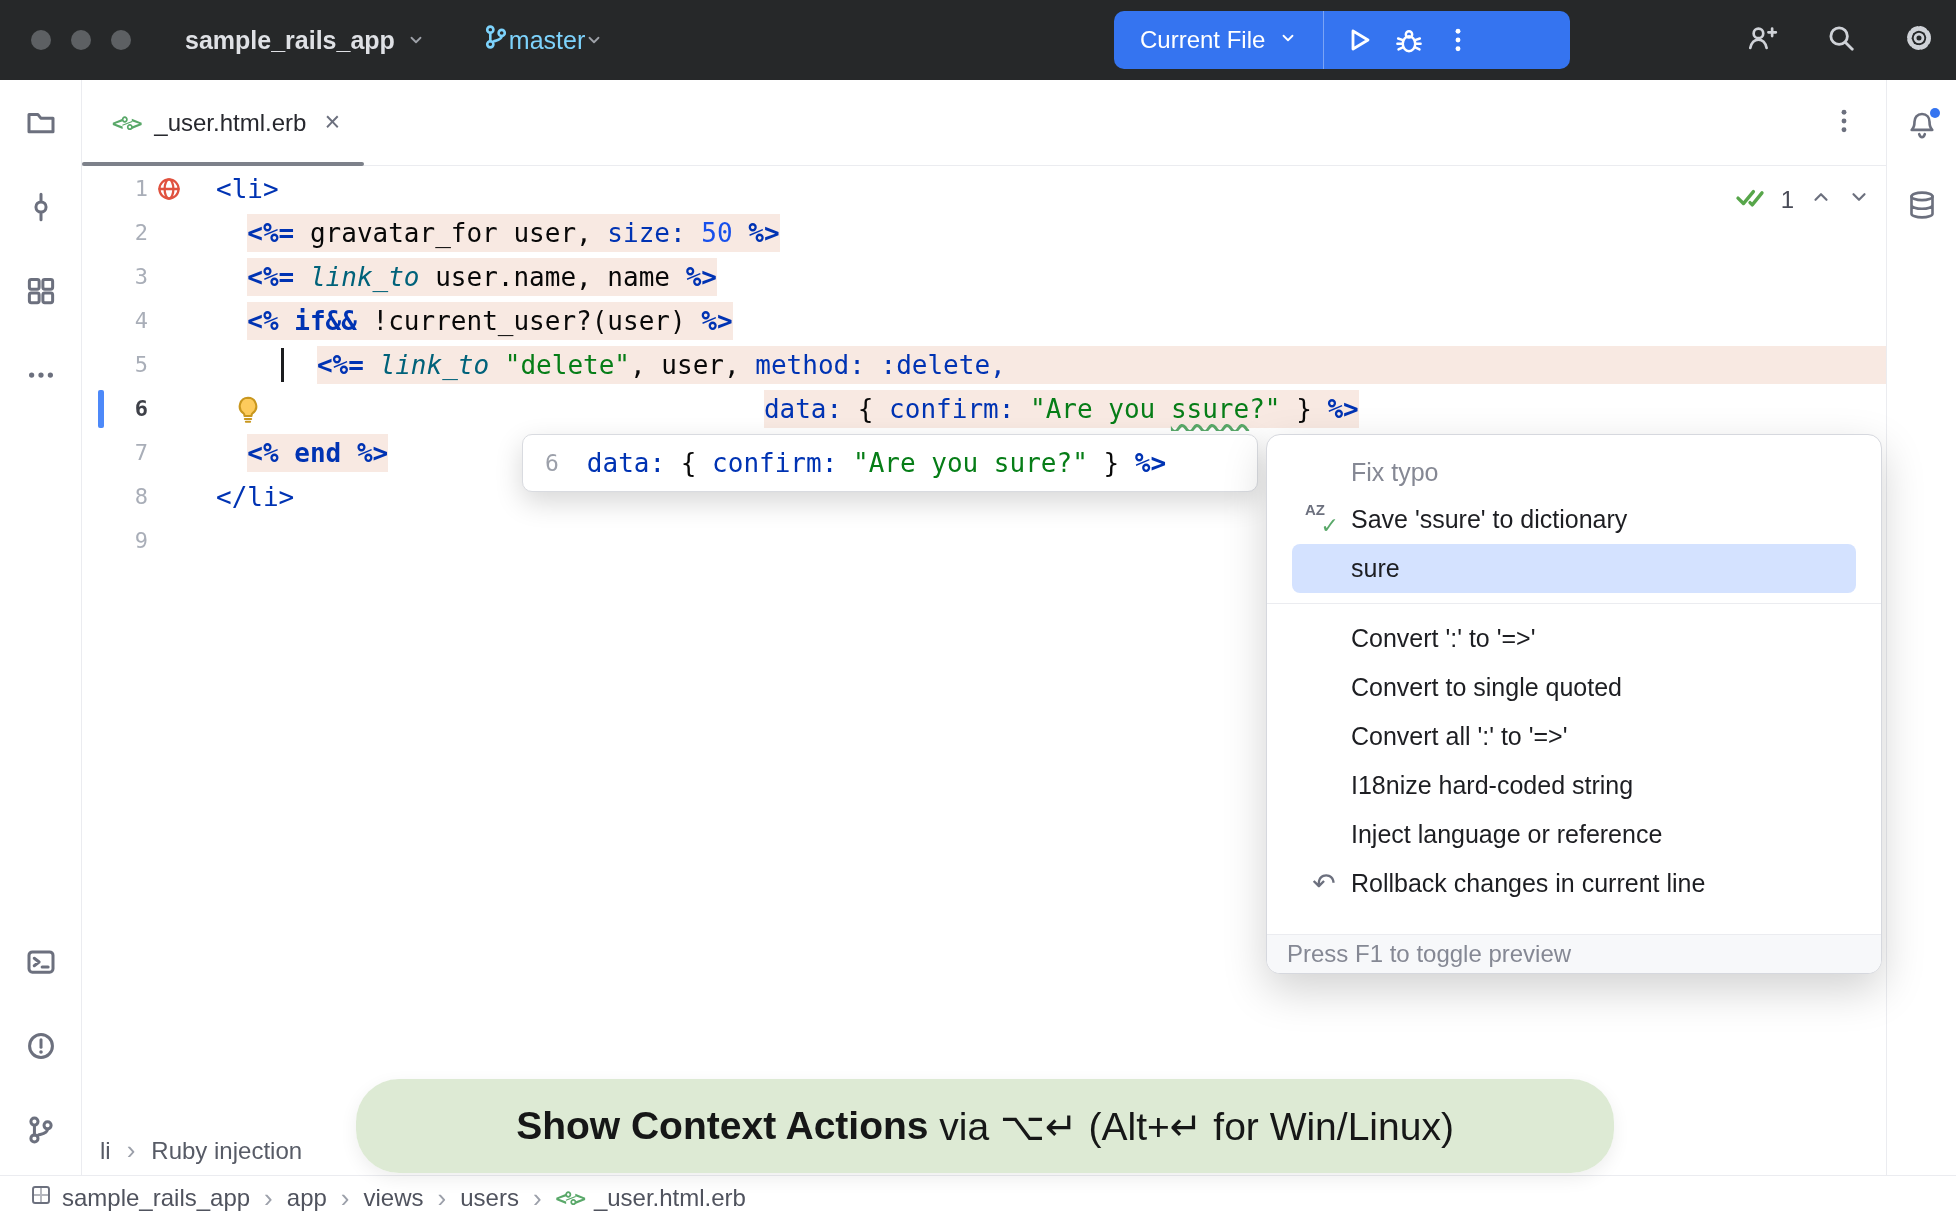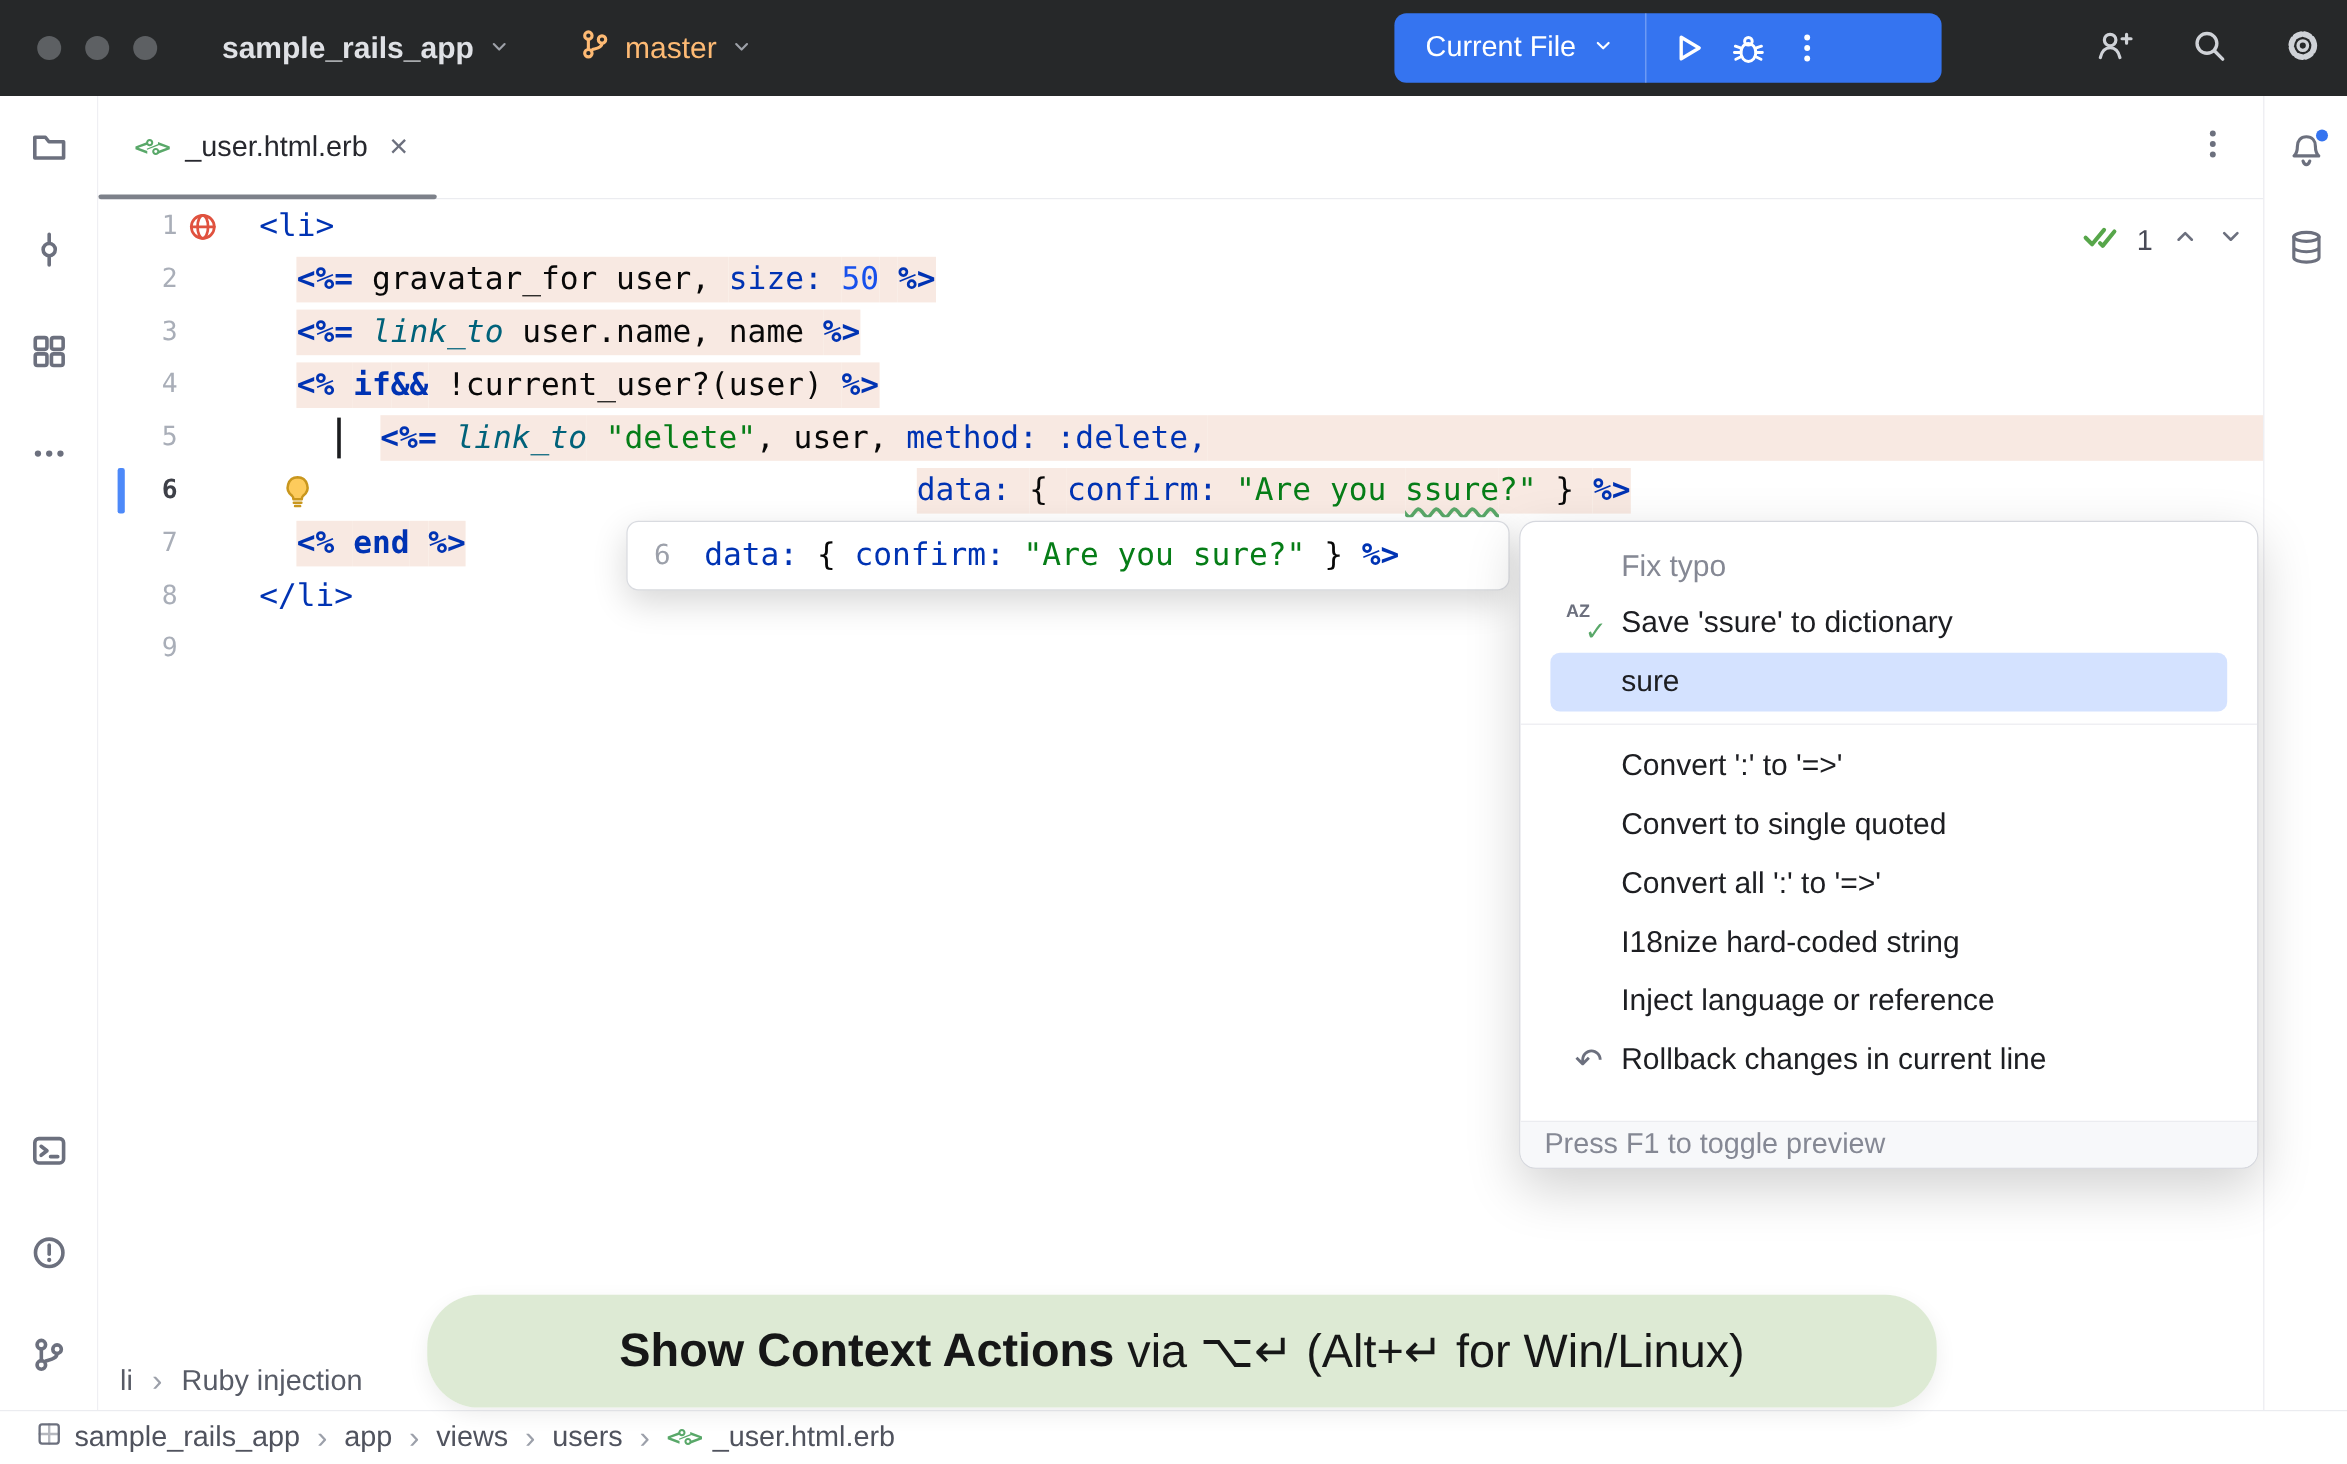--- a/index.html
+++ b/index.html
@@ -6,23 +6,23 @@
   html,body { width:1956px; height:1220px; overflow:hidden; }
   body { font-family:"Liberation Sans","DejaVu Sans",sans-serif; background:#fff; position:relative; }
   svg { fill:none; stroke:currentColor; stroke-width:1.6; stroke-linecap:round; stroke-linejoin:round; }
   svg .f { fill:currentColor; stroke:none; }
 
   
   .titlebar { height:80px; background:#262829; display:flex; align-items:center; position:relative; color:#dfe1e5; }
   .lights { display:flex; gap:20px; padding-left:31px; }
   .light { width:20px; height:20px; border-radius:50%; background:#5d6063; }
   .tb-project { margin-left:54px; display:flex; align-items:center; gap:12px; font-size:25px; font-weight:700; cursor:default; }
-  .tb-branch { margin-left:58px; display:flex; align-items:center; gap:12px; font-size:25px; color:#fdba74; }
+  .tb-branch { margin-left:58px; display:flex; align-items:center; font-size:25px; color:#7dd3fc; }
   .tb-chev { color:#9da1a8; }
-  .tb-run { position:absolute; left:1162px; top:11px; width:456px; height:58px; background:#3574f0; border-radius:10px; display:flex; align-items:center; color:#fff; }
+  .tb-run { position:absolute; left:1114px; top:11px; width:456px; height:58px; background:#3574f0; border-radius:10px; display:flex; align-items:center; color:#fff; }
   .tb-run .label { font-size:24px; margin-left:26px; font-weight:500; }
   .tb-run .rchev { margin-left:14px; color:#fff; }
   .tb-run .divider { width:1px; height:58px; background:rgba(255,255,255,.35); margin-left:26px; }
   .tb-run .rbtn { margin-left:20px; display:flex; align-items:center; }
   .tb-right { margin-left:auto; display:flex; gap:48px; padding-right:22px; color:#cfd2d7; align-items:center; }
 
   
   .main { display:flex; height:1095px; }
   .sidebar { width:82px; border-right:1px solid #ebecf0; display:flex; flex-direction:column; align-items:center; justify-content:space-between; padding:28px 0 26px; background:#fff; }
   .sb-top,.sb-bottom { display:flex; flex-direction:column; gap:50px; align-items:center; color:#6c707e; }

